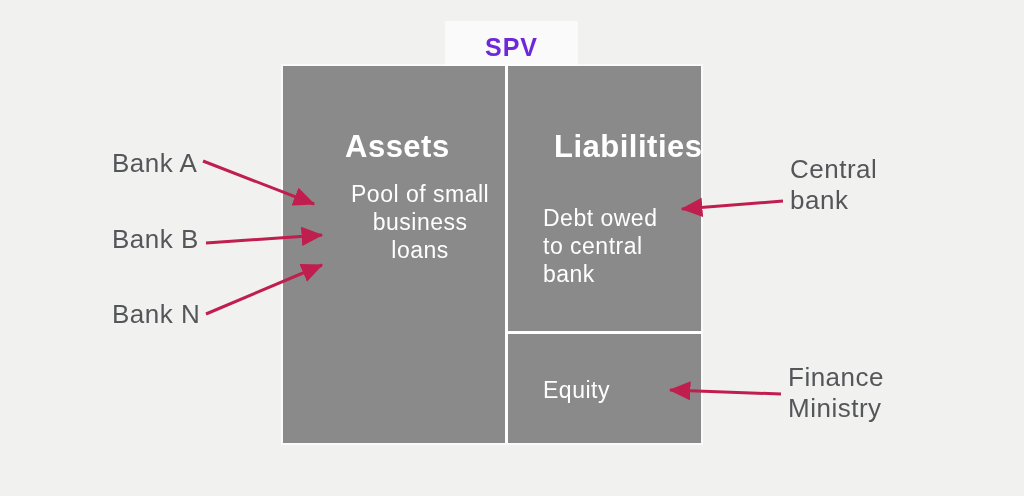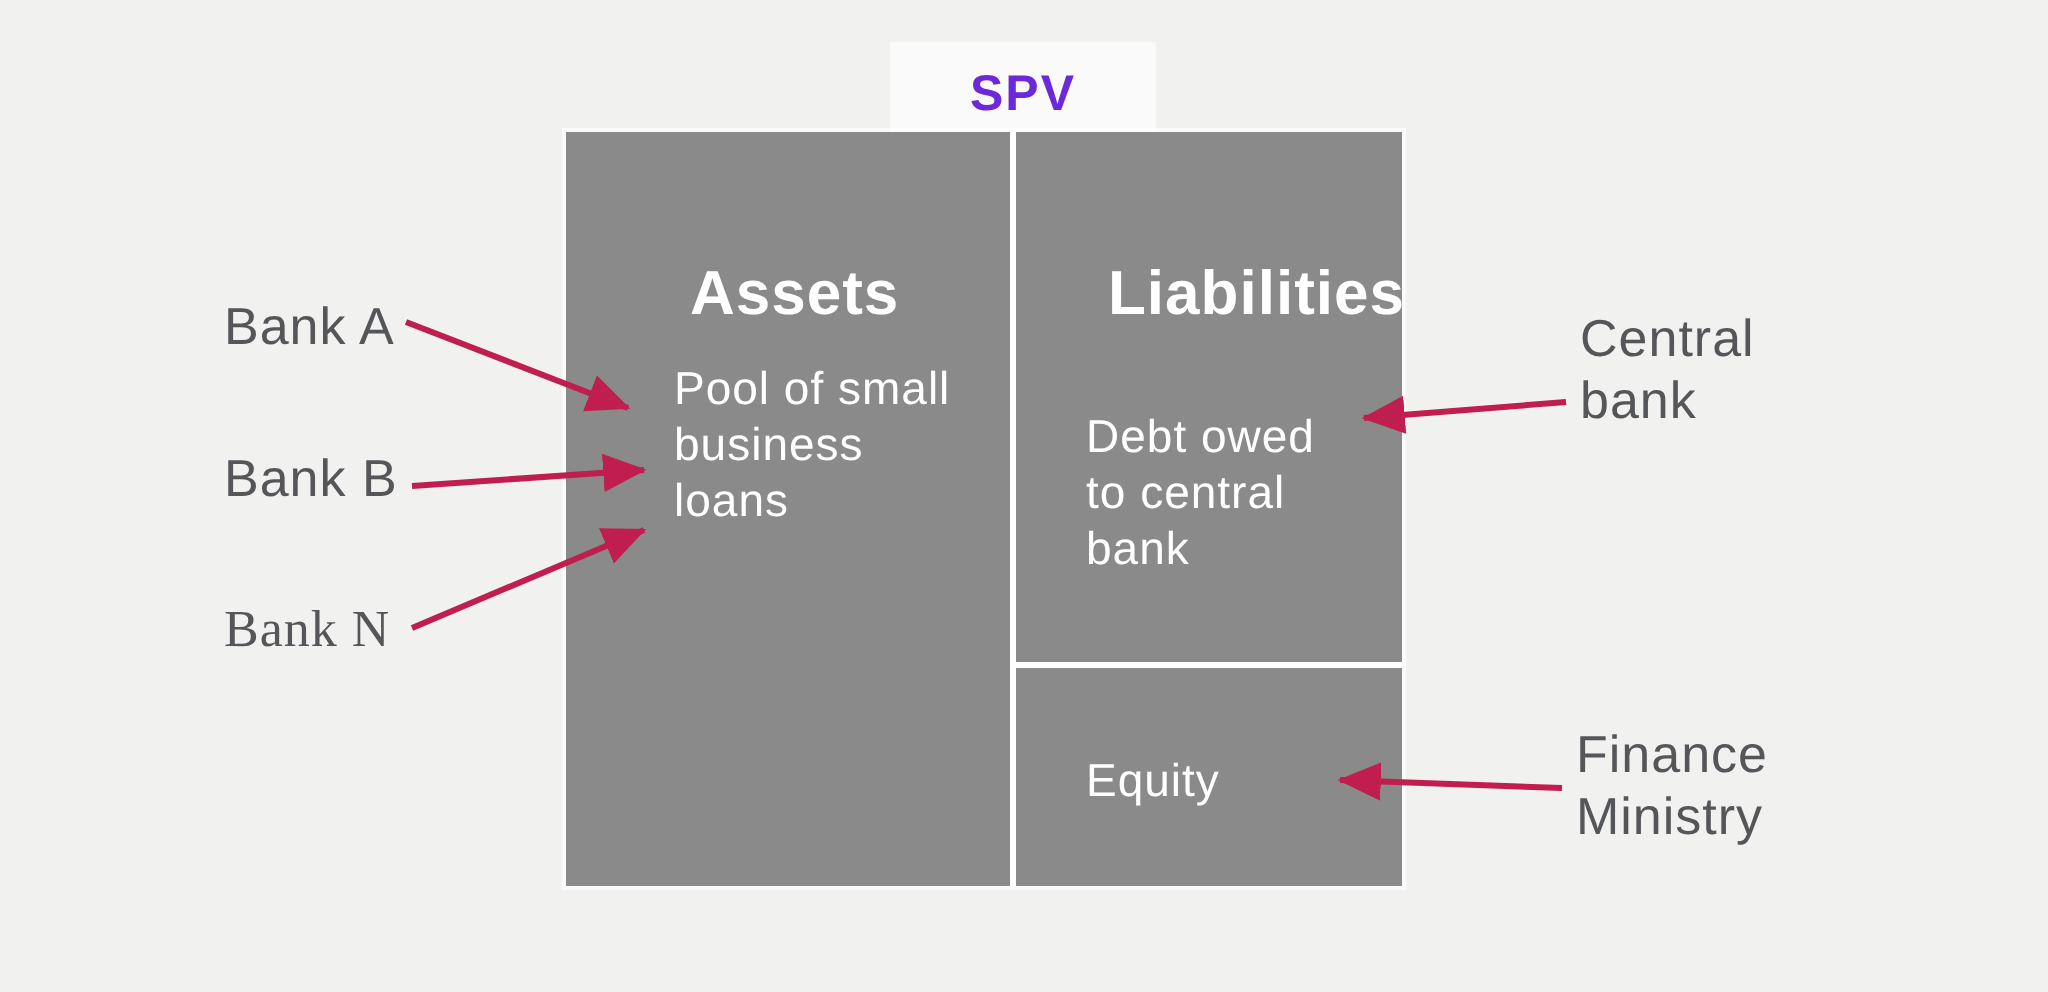--- a/index.html
+++ b/index.html
@@ -48,34 +48,34 @@
     font-size: 31px; font-weight: 700; letter-spacing: 0.5px;
     color: #ffffff;
   }
   .box-desc {
     position: absolute;
     font-size: 23px; line-height: 28px; letter-spacing: 0.5px;
     color: #ffffff;
     white-space: pre-line;
   }
   .assets-heading { left: 62px; top: 63px; }
-  .assets-desc    { left: 54px; top: 114px; }
+  .assets-desc    { left: 68px; top: 114px; text-align: center; }
   .liab-heading   { left: 260px; top: 63px; margin-left: 11px; }
   .liab-desc      { left: 260px; top: 121px; margin-top: 17px; }
   .equity-label   { left: 260px; top: 311px; font-size: 23px; letter-spacing: 0.5px; color: #fff; position: absolute; }
 
   .outer-label {
     position: absolute;
     font-size: 26px; line-height: 31px; letter-spacing: 0.5px;
     color: #55565a;
     white-space: pre-line;
   }
   .bank-a { left: 112px; top: 148px; }
   .bank-b { left: 112px; top: 224px; }
-  .bank-n { left: 112px; top: 299px; font-family: Liberation Serif, serif; }
+  .bank-n { left: 112px; top: 299px; }
   .central-bank { left: 790px; top: 154px; }
   .finance-ministry { left: 788px; top: 362px; }
 
   svg.arrows {
     position: absolute; inset: 0;
     width: 1024px; height: 496px;
     pointer-events: none;
   }
   .arrow { stroke: #bf1e4e; stroke-width: 3; fill: none; }
 </style>

